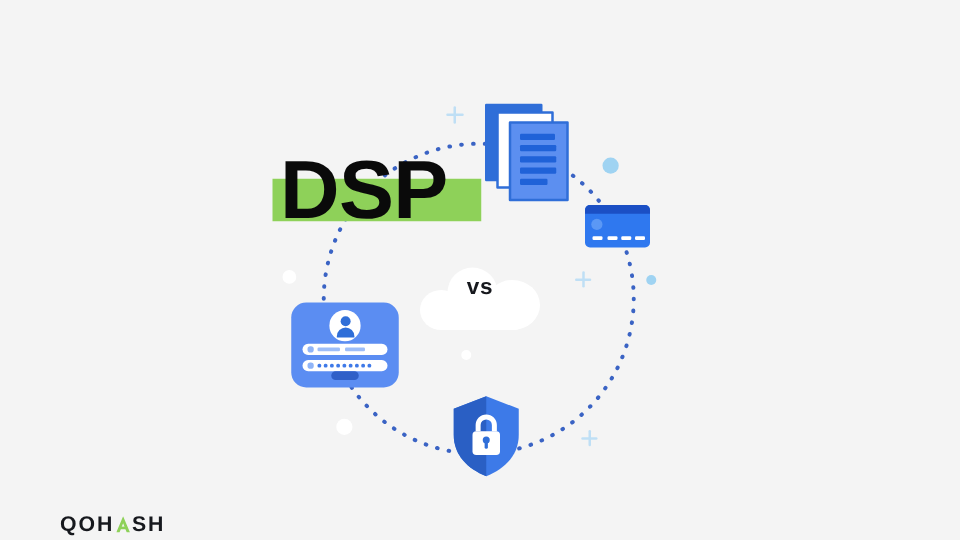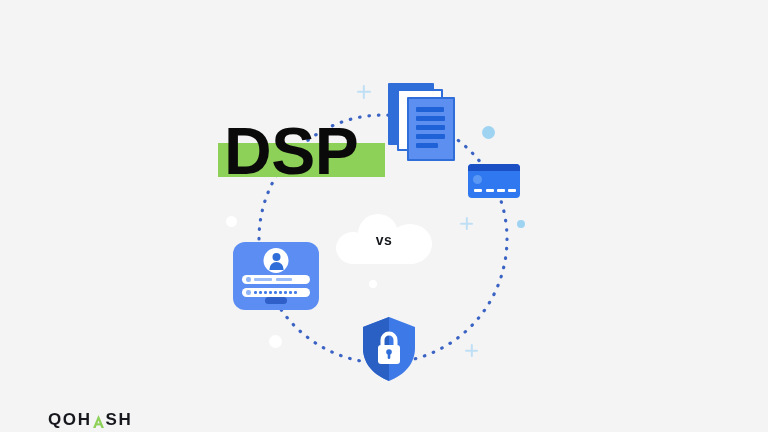--- a/index.html
+++ b/index.html
@@ -102,25 +102,25 @@
   }
   #cloud .base {
     position: absolute;
     background: #ffffff;
     border-radius: 0 0 16px 16px;
   }
   #cloud .vs {
     position: absolute;
     z-index: 5;
     left: 0;
-    top: 18px;
+    top: 5px;
     width: 96px;
     text-align: center;
     font-family: "Liberation Sans", sans-serif;
-    font-size: 14px;
+    font-size: 18px;
     font-weight: bold;
     color: #16181d;
     letter-spacing: 0.5px;
   }
 
   
   #docs {
     position: absolute;
     left: 388px;
     top: 55px;
@@ -293,21 +293,21 @@
     width: 56px;
     height: 66px;
   }
 
   
   #logo {
     position: absolute;
     left: 48px;
     top: 383px;
     display: flex;
-    align-items: flex-end;
+    align-items: center;
   }
   #logo .lg {
     font-family: "Liberation Sans", sans-serif;
     font-size: 17px;
     font-weight: bold;
     letter-spacing: 1.6px;
     color: #16181d;
     line-height: 1;
   }
   #logo .lg-a {

